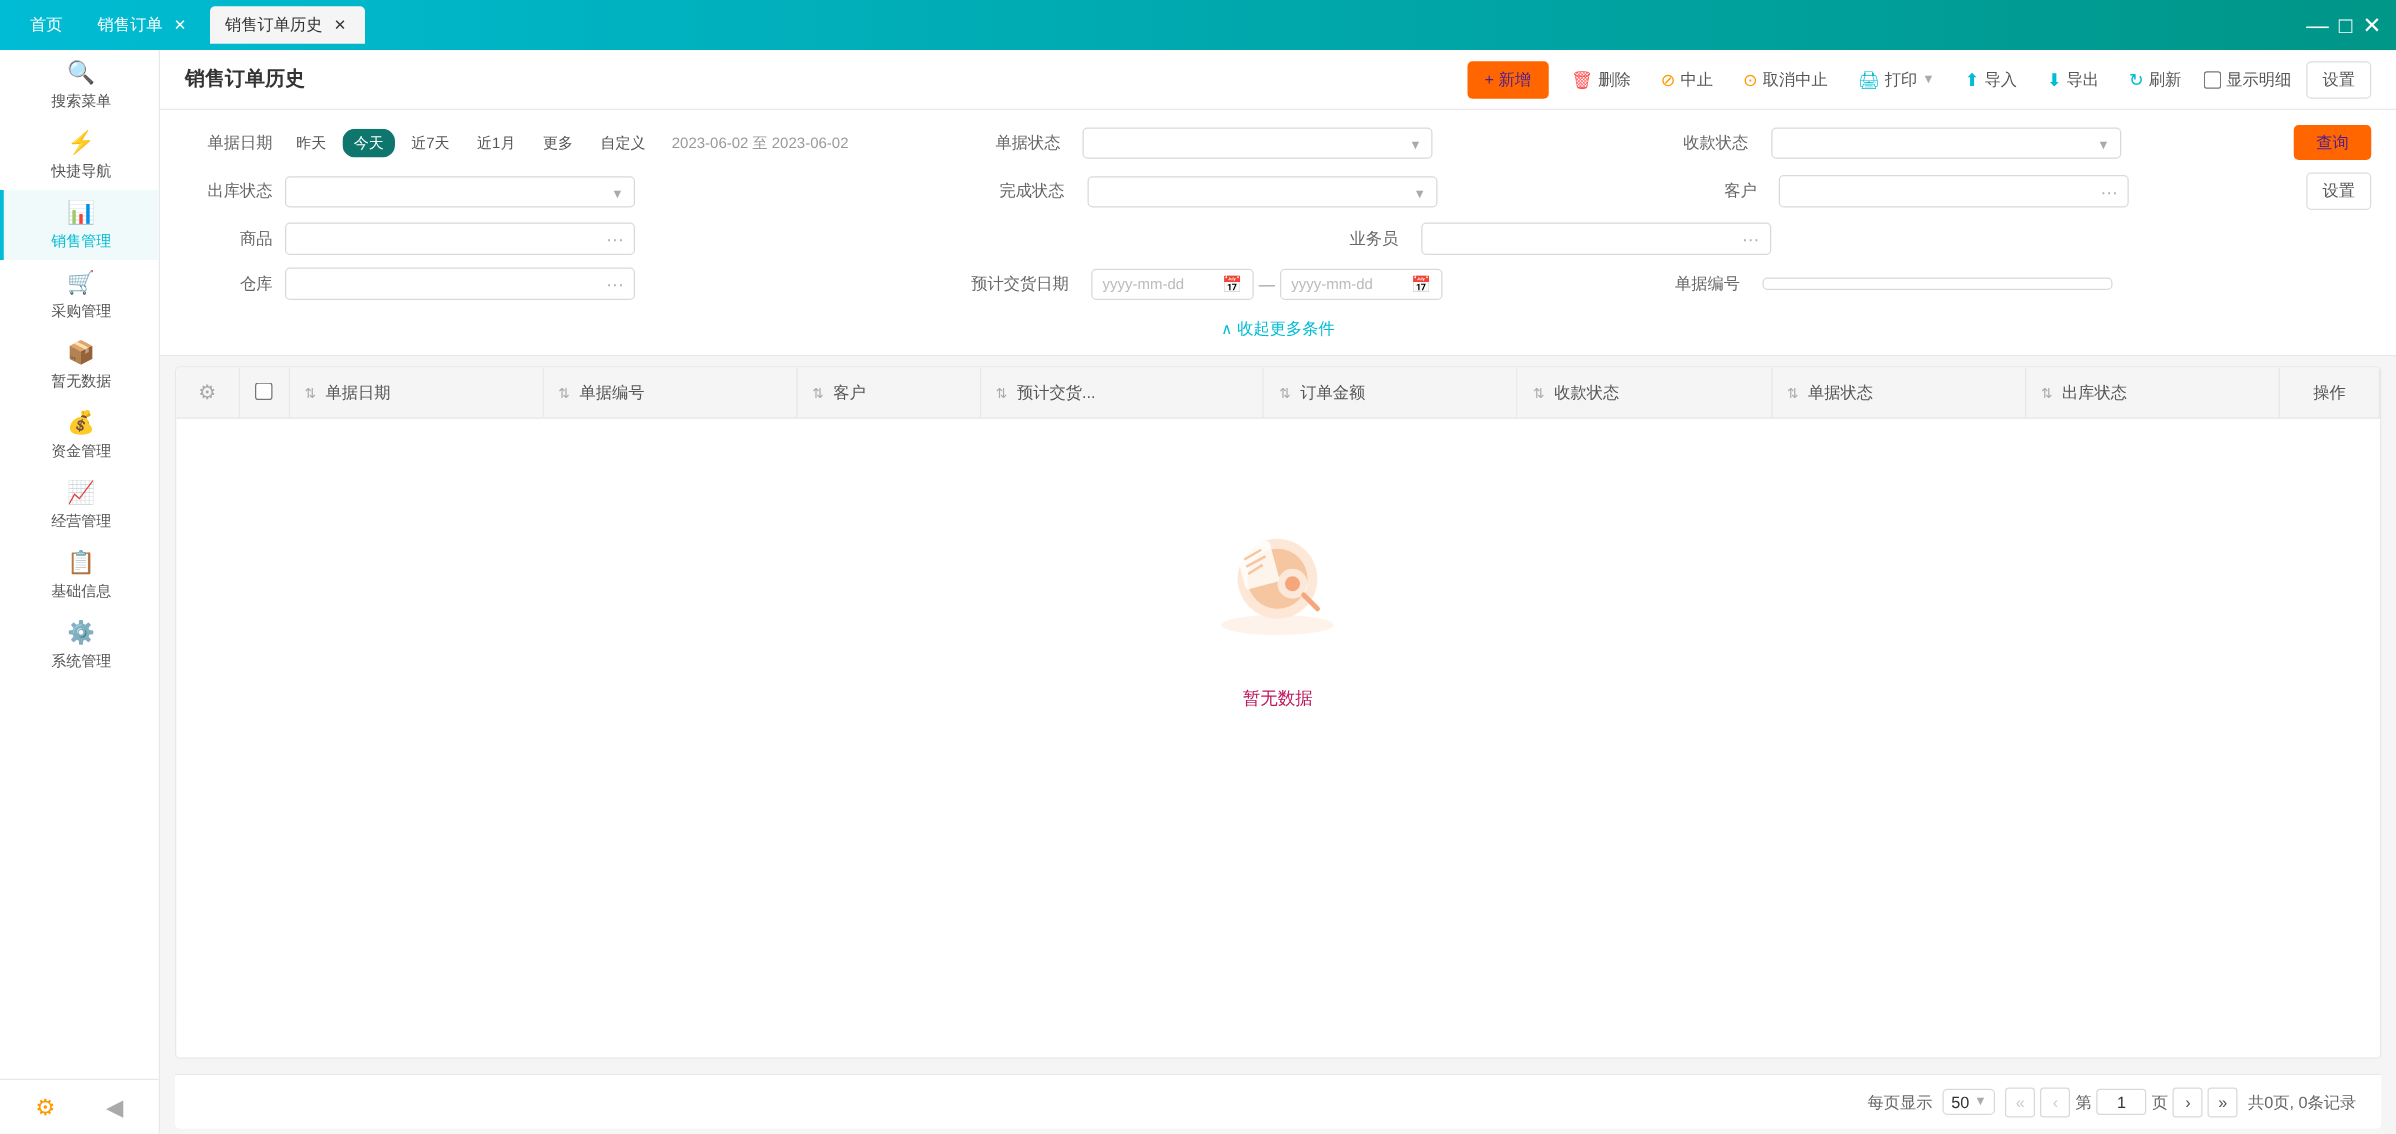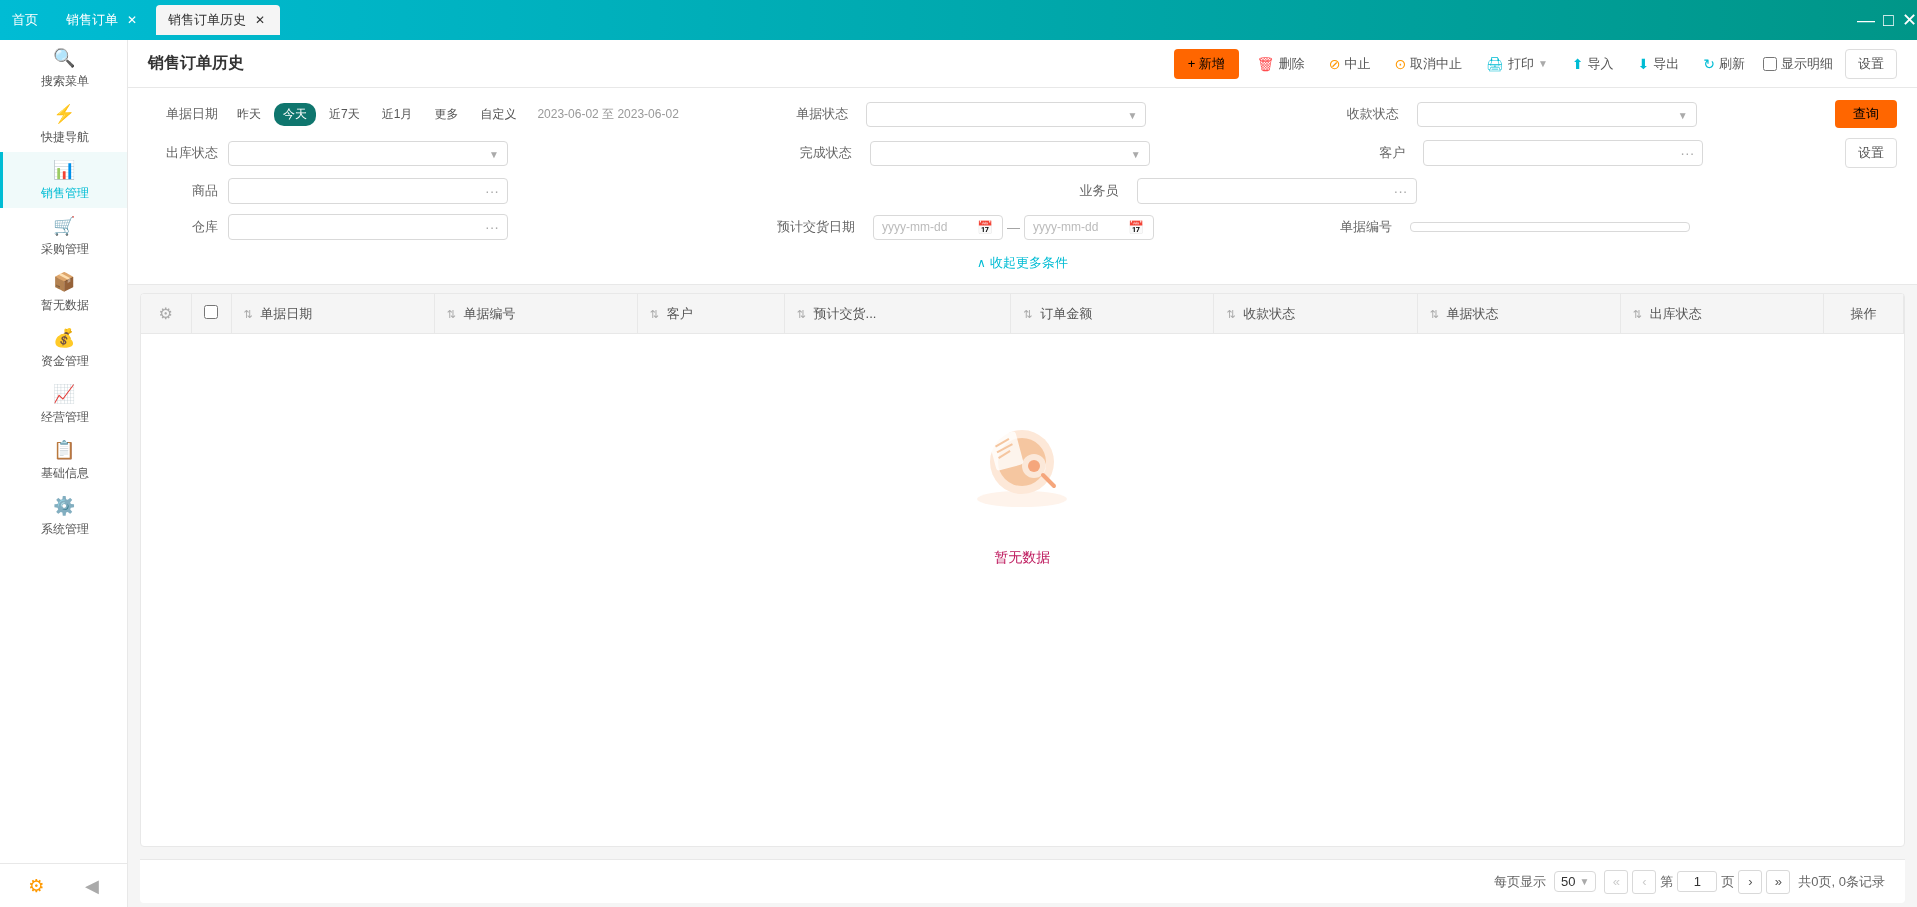--- a/index.html
+++ b/index.html
@@ -4,21 +4,21 @@
   <style>
     * { box-sizing: border-box; margin: 0; padding: 0; font-family: 'Microsoft YaHei', Arial, sans-serif; font-size: 13px; }
     body { display: flex; flex-direction: column; height: 907px; width: 1917px; overflow: hidden; background: #f5f5f5; }
 
     
     .top-bar {
       height: 40px;
       background: linear-gradient(90deg, #00bcd4 0%, #009688 100%);
       display: flex;
       align-items: center;
-      padding: 0 0;
+      padding: 0 12px;
       gap: 4px;
       flex-shrink: 0;
     }
     .top-bar-tabs {
       display: flex;
       align-items: center;
       gap: 4px;
       flex: 1;
     }
     .tab-item {
@@ -131,21 +131,21 @@
     .toolbar-btn .btn-icon { color: #00bcd4; font-size: 14px; }
     .toolbar-btn.delete .btn-icon { color: #ff4d4f; }
     .toolbar-btn.stop .btn-icon { color: #ff9800; }
     .toolbar-btn.cancel .btn-icon { color: #ff9800; }
     .toolbar-btn.print .btn-icon { color: #00bcd4; }
     .toolbar-btn.import .btn-icon { color: #00bcd4; }
     .toolbar-btn.export .btn-icon { color: #00bcd4; }
     .toolbar-btn.refresh .btn-icon { color: #00bcd4; }
     .toolbar-btn-add {
       background: #ff6600;
-      color: #000000;
+      color: #4c1d95;
       border: none;
       padding: 6px 14px;
       border-radius: 4px;
       cursor: pointer;
       font-size: 13px;
     }
     .toolbar-btn-settings {
       border: 1px solid #ddd;
       background: #fff;
       color: #555;

